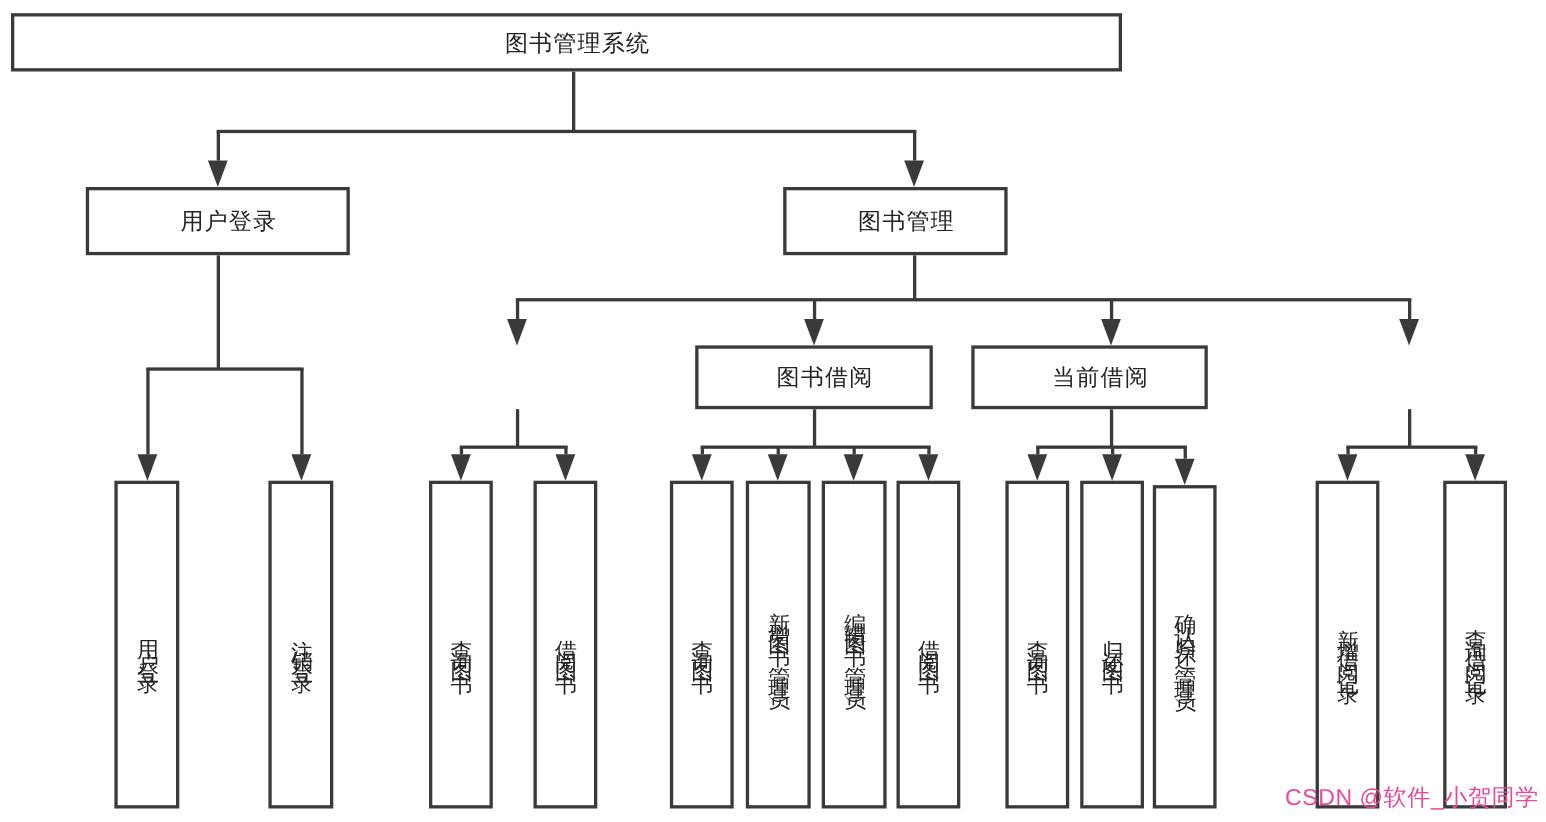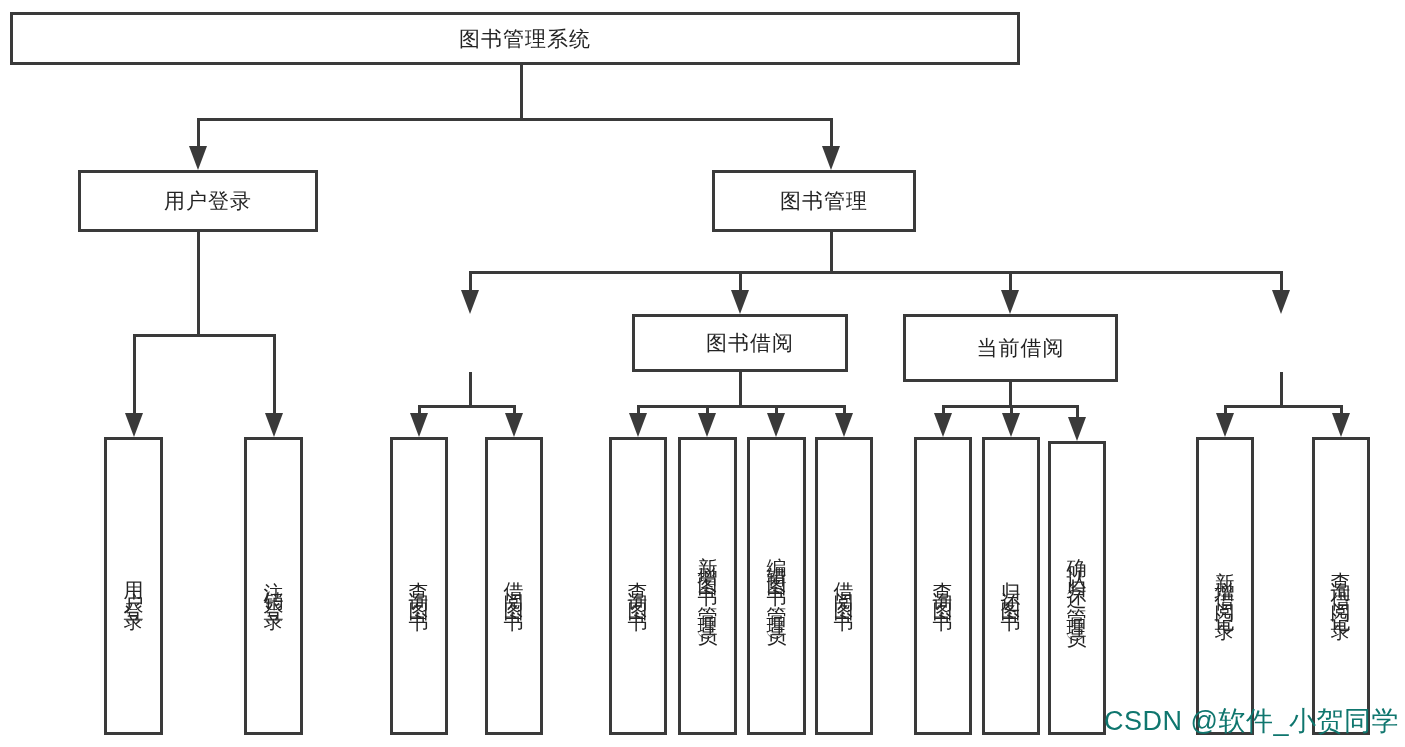--- a/index.html
+++ b/index.html
@@ -15,21 +15,21 @@
   .vbox{
     position:absolute;box-sizing:border-box;background:#ffffff;border:3px solid #3a3a3a;
     writing-mode:vertical-rl;text-orientation:mixed;text-align:center;
     font-size:20px;letter-spacing:10px;line-height:52px;z-index:2;
   }
   .vl{position:absolute;width:3px;background:#3a3a3a;z-index:1;}
   .hl{position:absolute;height:3px;background:#3a3a3a;z-index:1;}
   .ar{position:absolute;width:0;height:0;border-left:9px solid transparent;
       border-right:9px solid transparent;border-top:24px solid #3a3a3a;z-index:1;}
   #watermark{
-    position:absolute;right:6px;bottom:8px;font-size:27px;color:#0f766e;
+    position:absolute;right:6px;bottom:8px;font-size:21px;color:#ec4899;
     letter-spacing:0.5px;z-index:3;white-space:nowrap;
   }
 </style>
 </head>
 <body>
 
 <div id="canvas">
 
   <div id="connectors">
       <div class="vl" style="left: 519.5px; top: 65px; height: 54px; background: rgb(58, 58, 58);"></div>
@@ -85,21 +85,21 @@
       <div class="ar" style="left: 1216px; top: 413px; border-top-color: rgb(58, 58, 58);"></div>
       <div class="ar" style="left: 1332px; top: 413px; border-top-color: rgb(58, 58, 58);"></div>
     </div>
 
   <div class="hbox" style="left:10px;top:12px;width:1010px;height:53px">图书管理系统</div>
 
   <div class="hbox" style="left:78px;top:170px;width:240px;height:62px">用户登录</div>
   <div class="hbox" style="left:712px;top:170px;width:204px;height:62px">图书管理</div>
 
   <div class="hbox" style="left:632px;top:314px;width:216px;height:58px">图书借阅</div>
-  <div class="hbox" style="left:903px;top:314px;width:215px;height:68px">当前借阅</div>
+  <div class="hbox" style="left:883px;top:314px;width:215px;height:58px">当前借阅</div>
 
   <div class="vbox" style="left:104px;top:437px;width:59px;height:298px">用户登录</div>
   <div class="vbox" style="left:244px;top:437px;width:59px;height:298px">注销登录</div>
 
   <div class="vbox" style="left:390px;top:437px;width:58px;height:298px">查询图书</div>
   <div class="vbox" style="left:485px;top:437px;width:58px;height:298px">借阅图书</div>
 
   <div class="vbox" style="left:609px;top:437px;width:58px;height:298px">查询图书</div>
   <div class="vbox" style="left:678px;top:437px;width:59px;height:298px">新增图书（管理员）</div>
   <div class="vbox" style="left:747px;top:437px;width:59px;height:298px">编辑图书（管理员）</div>

